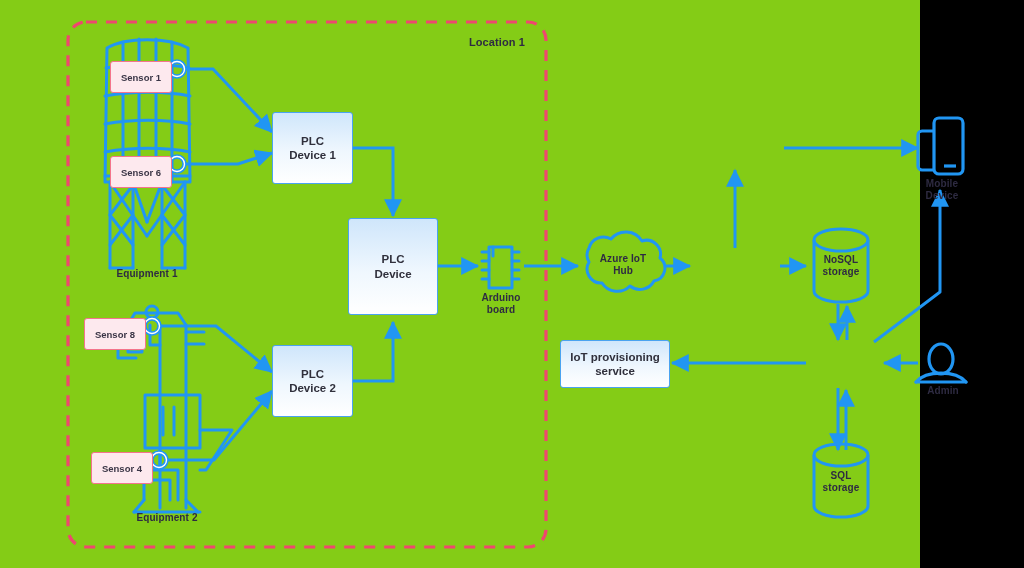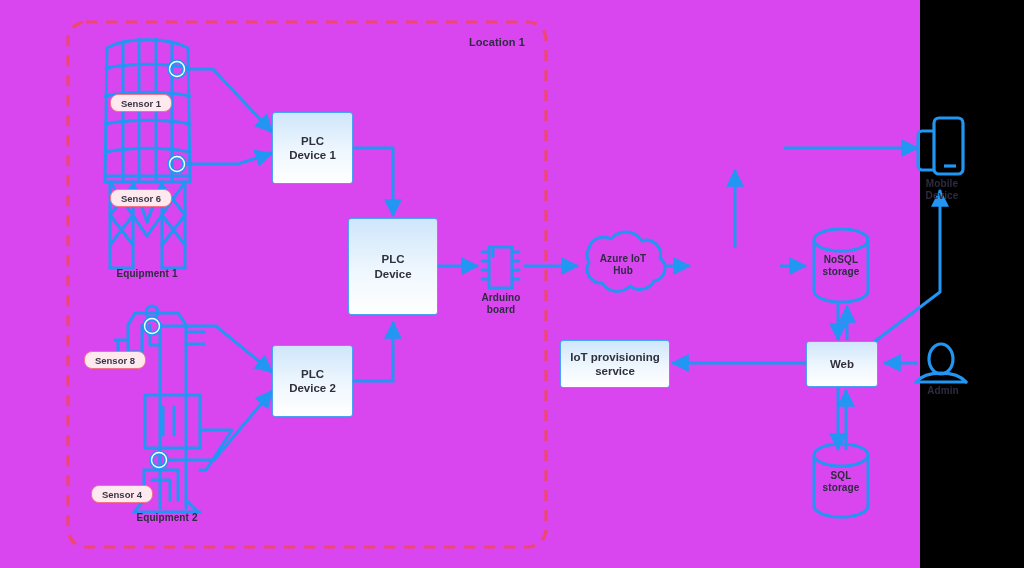--- a/index.html
+++ b/index.html
@@ -1,36 +1,36 @@
 <!DOCTYPE html>
 <html><head>
 <meta charset="utf-8">
 <style>
   html,body{margin:0;padding:0;background:#000;}
   body{width:1024px;height:568px;overflow:hidden;
        font-family:"Liberation Sans","DejaVu Sans",sans-serif;}
-  #stage{position:relative;width:920px;height:568px;background:#d946ef;}
+  #stage{position:relative;width:920px;height:568px;background:#84cc16;}
   svg#diagram{position:absolute;left:0;top:0;width:1024px;height:568px;}
 
   .lbl{position:absolute;color:#2e2b42;font-weight:700;text-align:center;
        line-height:1.15;letter-spacing:.1px;white-space:pre-line;}
   .lbl.small{font-size:10px;}
   .lbl.loc{font-size:11px;}
 
   .nodebox{position:absolute;box-sizing:border-box;
      border:1.6px solid #4aa3f0;border-radius:3px;
      background:linear-gradient(180deg,#cfe6fb 0%,#eff7fe 55%,#ffffff 100%);
      display:flex;align-items:center;justify-content:center;text-align:center;
      color:#30303c;font-size:11.5px;font-weight:700;line-height:1.25;
      white-space:pre-line;}
 
   .sensor{position:absolute;box-sizing:border-box;height:17px;
-     border:1.4px solid #f4748c;border-radius:8px;background:#fde9ee;
+     border:1.4px solid #f4748c;border-radius:3px;background:#fde9ee;
      display:flex;align-items:center;justify-content:center;
-     color:#3a3546;font-size:9.5px;font-weight:700;padding:8px 6px;margin-top:33px;}
+     color:#3a3546;font-size:9.5px;font-weight:700;padding:15px 6px;}
 </style>
 </head>
 <body>
 
 <div id="stage">
 
   <svg id="diagram" viewBox="0 0 1024 568">
     <defs>
       <marker id="ah" markerWidth="7" markerHeight="7" refX="5.6" refY="3" orient="auto">
         <path d="M0,0 L6,3 L0,6 z" fill="#2196f3"></path>
@@ -215,21 +215,20 @@
 Hub</div>
 
 
 
   <div class="lbl small" style="left:806px;top:254px;width:70px;">NoSQL
 storage</div>
 
   <div class="lbl small" style="left:806px;top:470px;width:70px;">SQL
 storage</div>
 
-  <div class="nodebox" style="left:806px;top:341px;width:72px;height:46px;">Web</div>
 
   <div class="nodebox" style="left:560px;top:340px;width:110px;height:48px;">IoT provisioning
 service</div>
 
   <div class="lbl small" style="left:905px;top:178px;width:74px;">Mobile
 Device</div>
 
   <div class="lbl small" style="left:906px;top:385px;width:74px;">Admin</div>
 
 </div>

